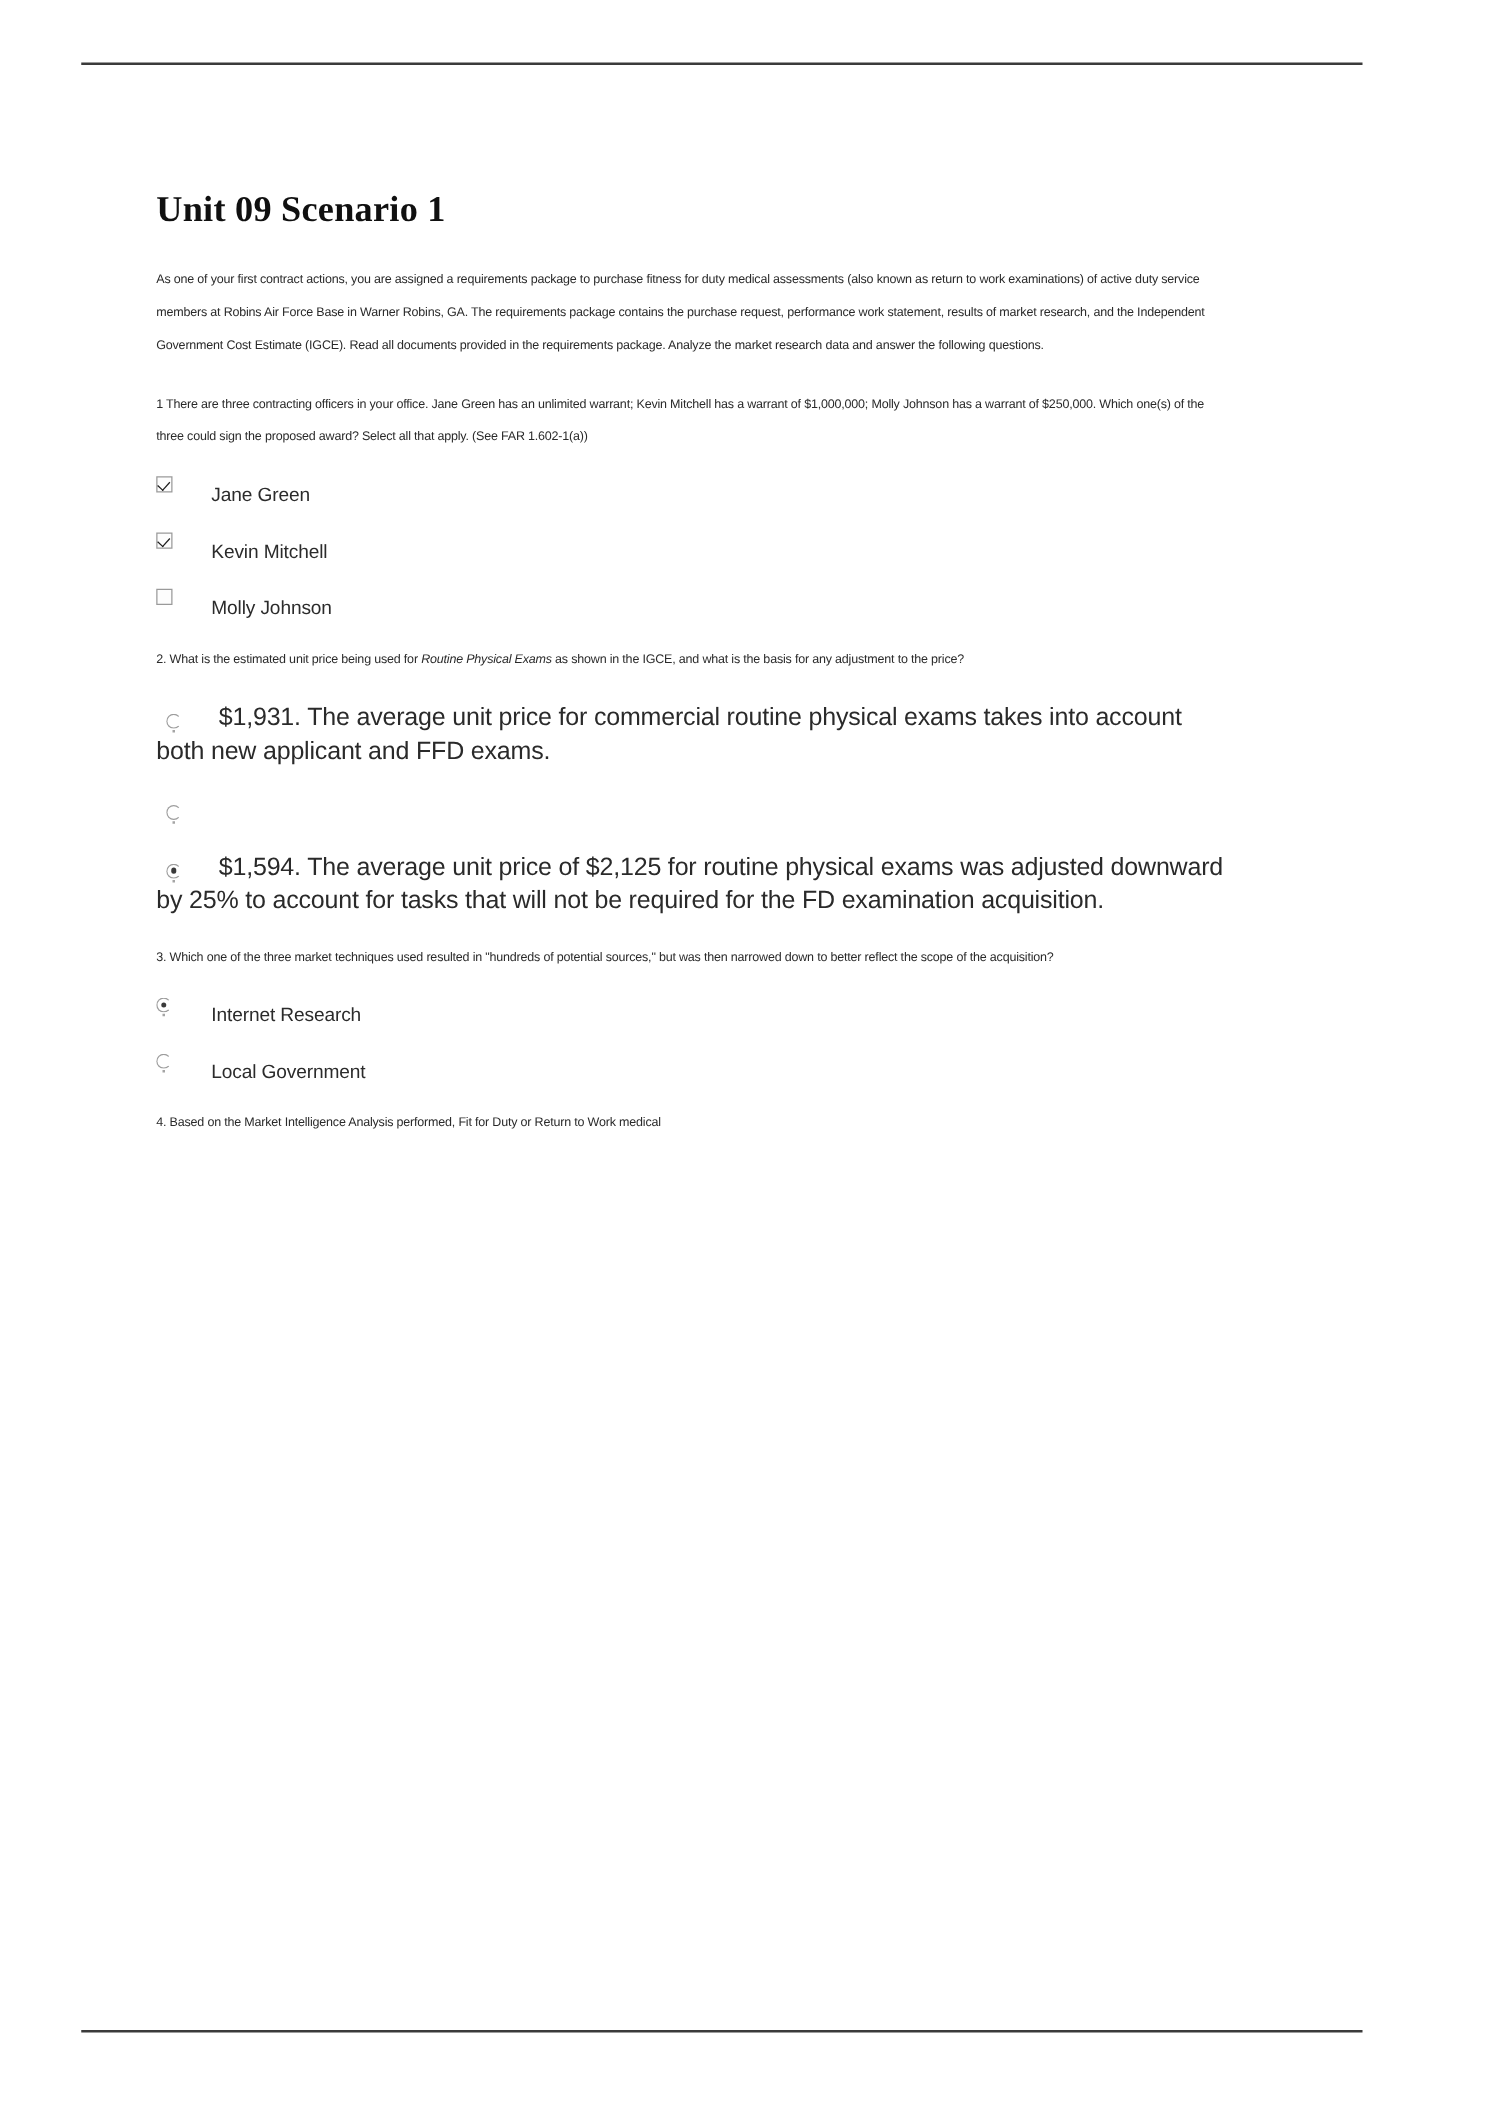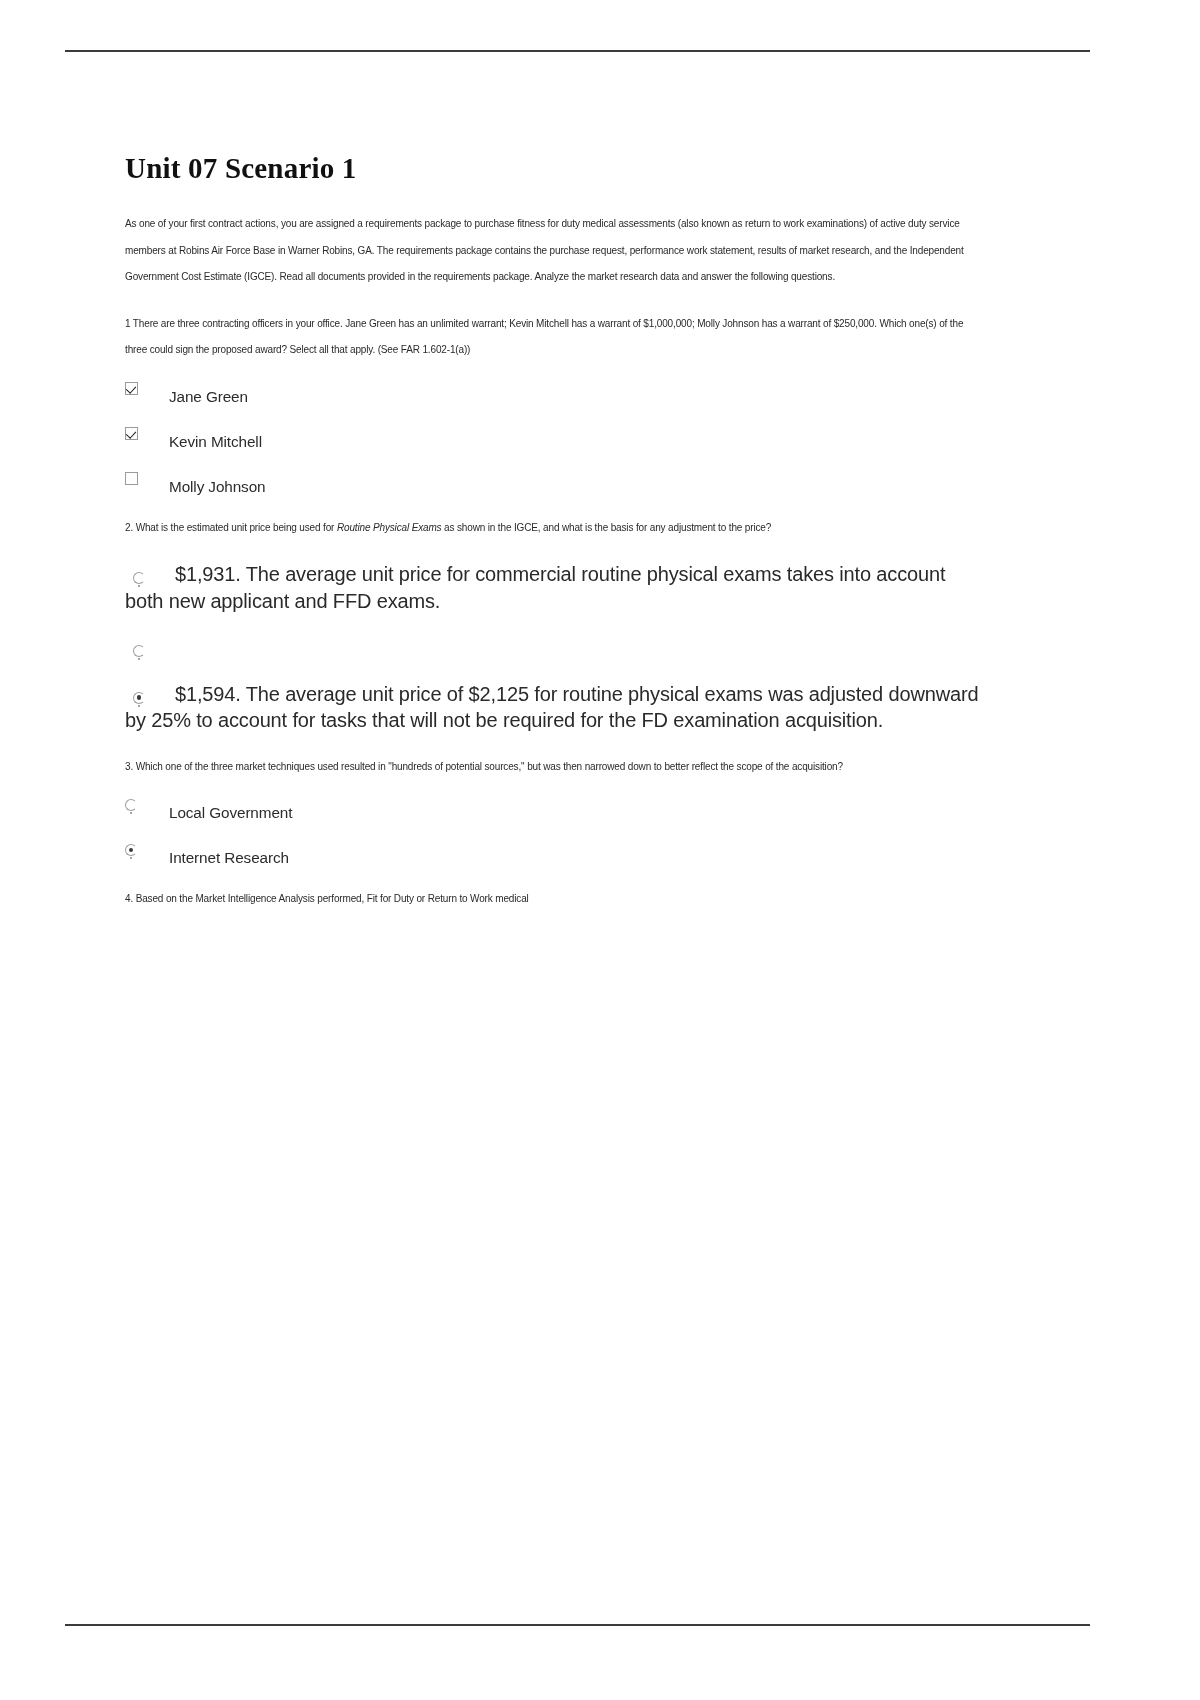--- a/index.html
+++ b/index.html
@@ -182,21 +182,21 @@
 <body>
 
 <div class="page">
 
   <div class="rule-top"></div>
   <div class="rule-bottom"></div>
 
   <div class="content">
 
 
-    <h2 class="section-heading">Unit 07 Scenario 1</h2>
+    <h2 class="section-heading">Unit 09 Scenario 1</h2>
 
     <p class="para">As one of your first contract actions, you are assigned a requirements package to purchase fitness for duty medical assessments (also known as return to work examinations) of active duty service members at Robins Air Force Base in Warner Robins, GA. The requirements package contains the purchase request, performance work statement, results of market research, and the Independent Government Cost Estimate (IGCE). Read all documents provided in the requirements package. Analyze the market research data and answer the following questions.</p>
 
 
     <p class="para tight">1 There are three contracting officers in your office.  Jane Green has an unlimited warrant; Kevin Mitchell has a warrant of $1,000,000; Molly Johnson has a warrant of $250,000. Which one(s) of the three could sign the proposed award? Select all that apply. (See FAR 1.602-1(a))</p>
 
     <div class="option-row">
       <span class="marker-wrap">
         <span class="checkbox checked"></span>
       </span>
@@ -228,29 +228,29 @@
     </div>
 
     <div class="option-row block">
       <p class="long-option"><span class="radio selected"></span><span>$1,594. The average unit price of $2,125 for routine physical exams was adjusted downward by 25% to account for tasks that will not be required for the FD examination acquisition.</span></p>
     </div>
 
     <p class="para tight">3. Which one of the three market techniques used resulted in "hundreds of potential sources," but was then narrowed down to better reflect the scope of the acquisition?</p>
 
     <div class="option-row">
       <span class="marker-wrap">
+        <span class="radio selected"></span>
+      </span>
+      <span class="option-label">Internet Research</span>
+    </div>
+
+    <div class="option-row">
+      <span class="marker-wrap">
         <span class="radio"></span>
       </span>
       <span class="option-label">Local Government</span>
-    </div>
-
-    <div class="option-row">
-      <span class="marker-wrap">
-        <span class="radio selected"></span>
-      </span>
-      <span class="option-label">Internet Research</span>
     </div>
 
 
     <p class="para">4. Based on the Market Intelligence Analysis performed, Fit for Duty or Return to Work medical</p>
 
   </div>
 </div>
 
 </body></html>

